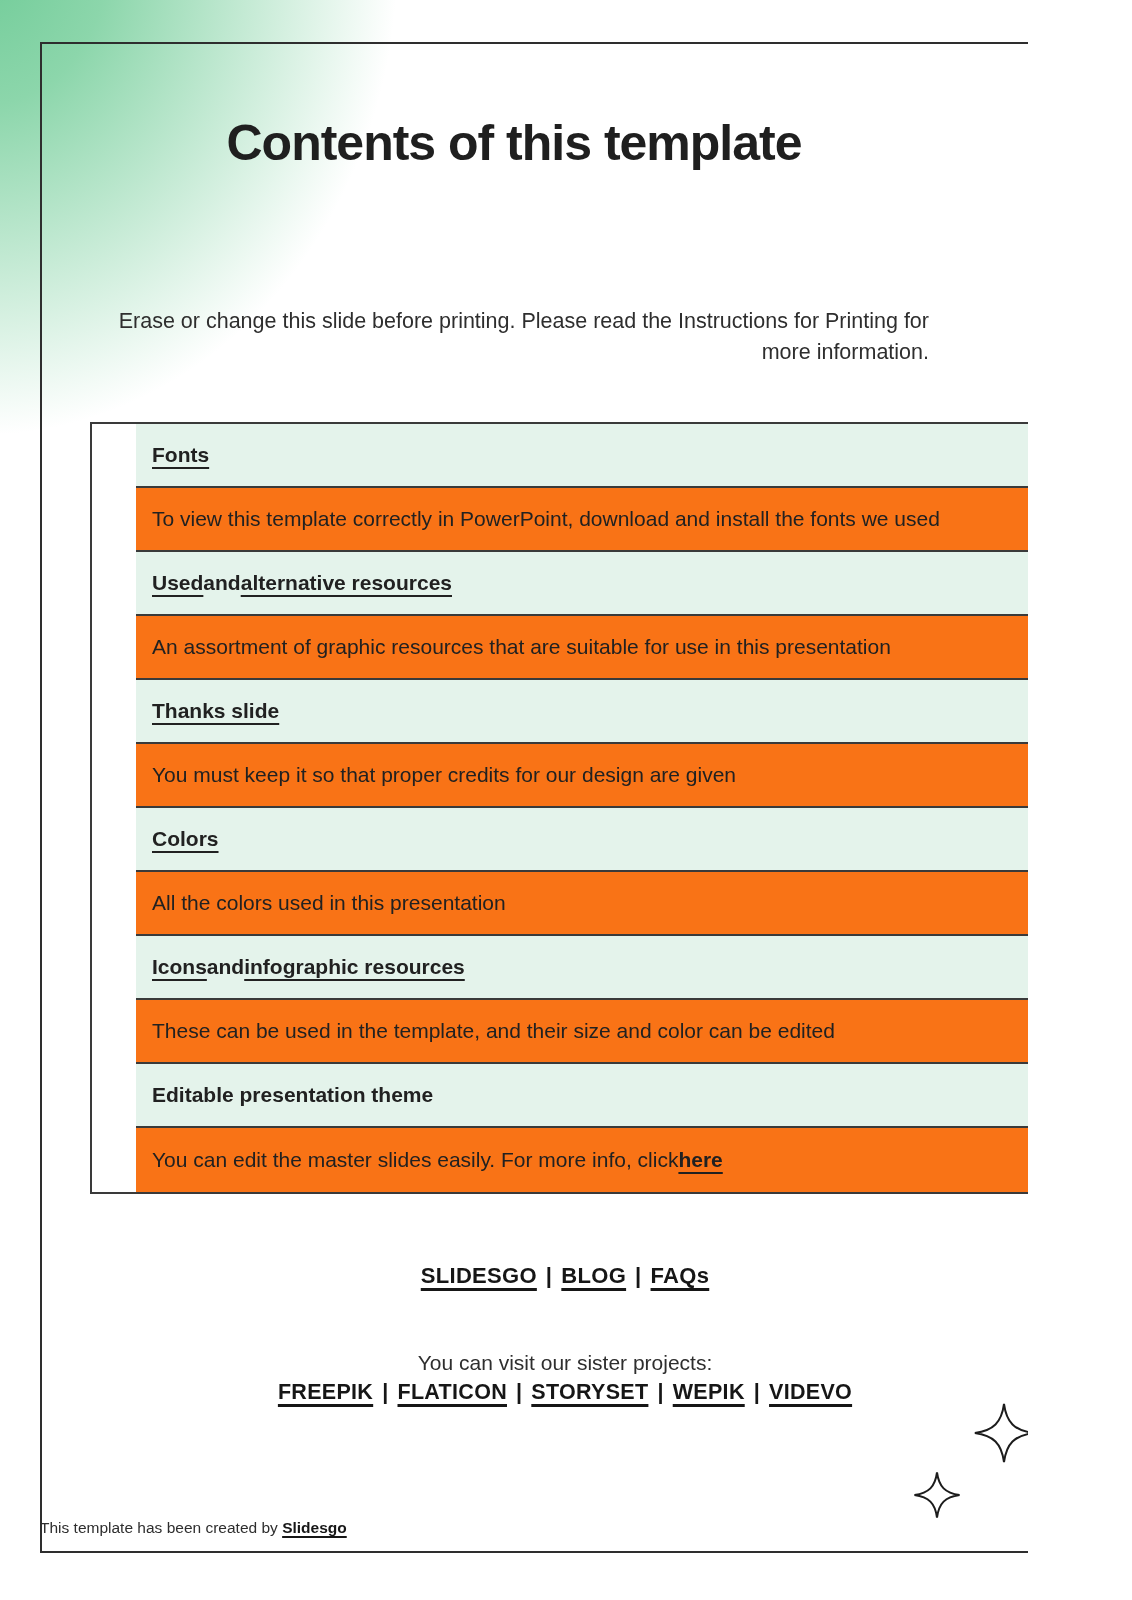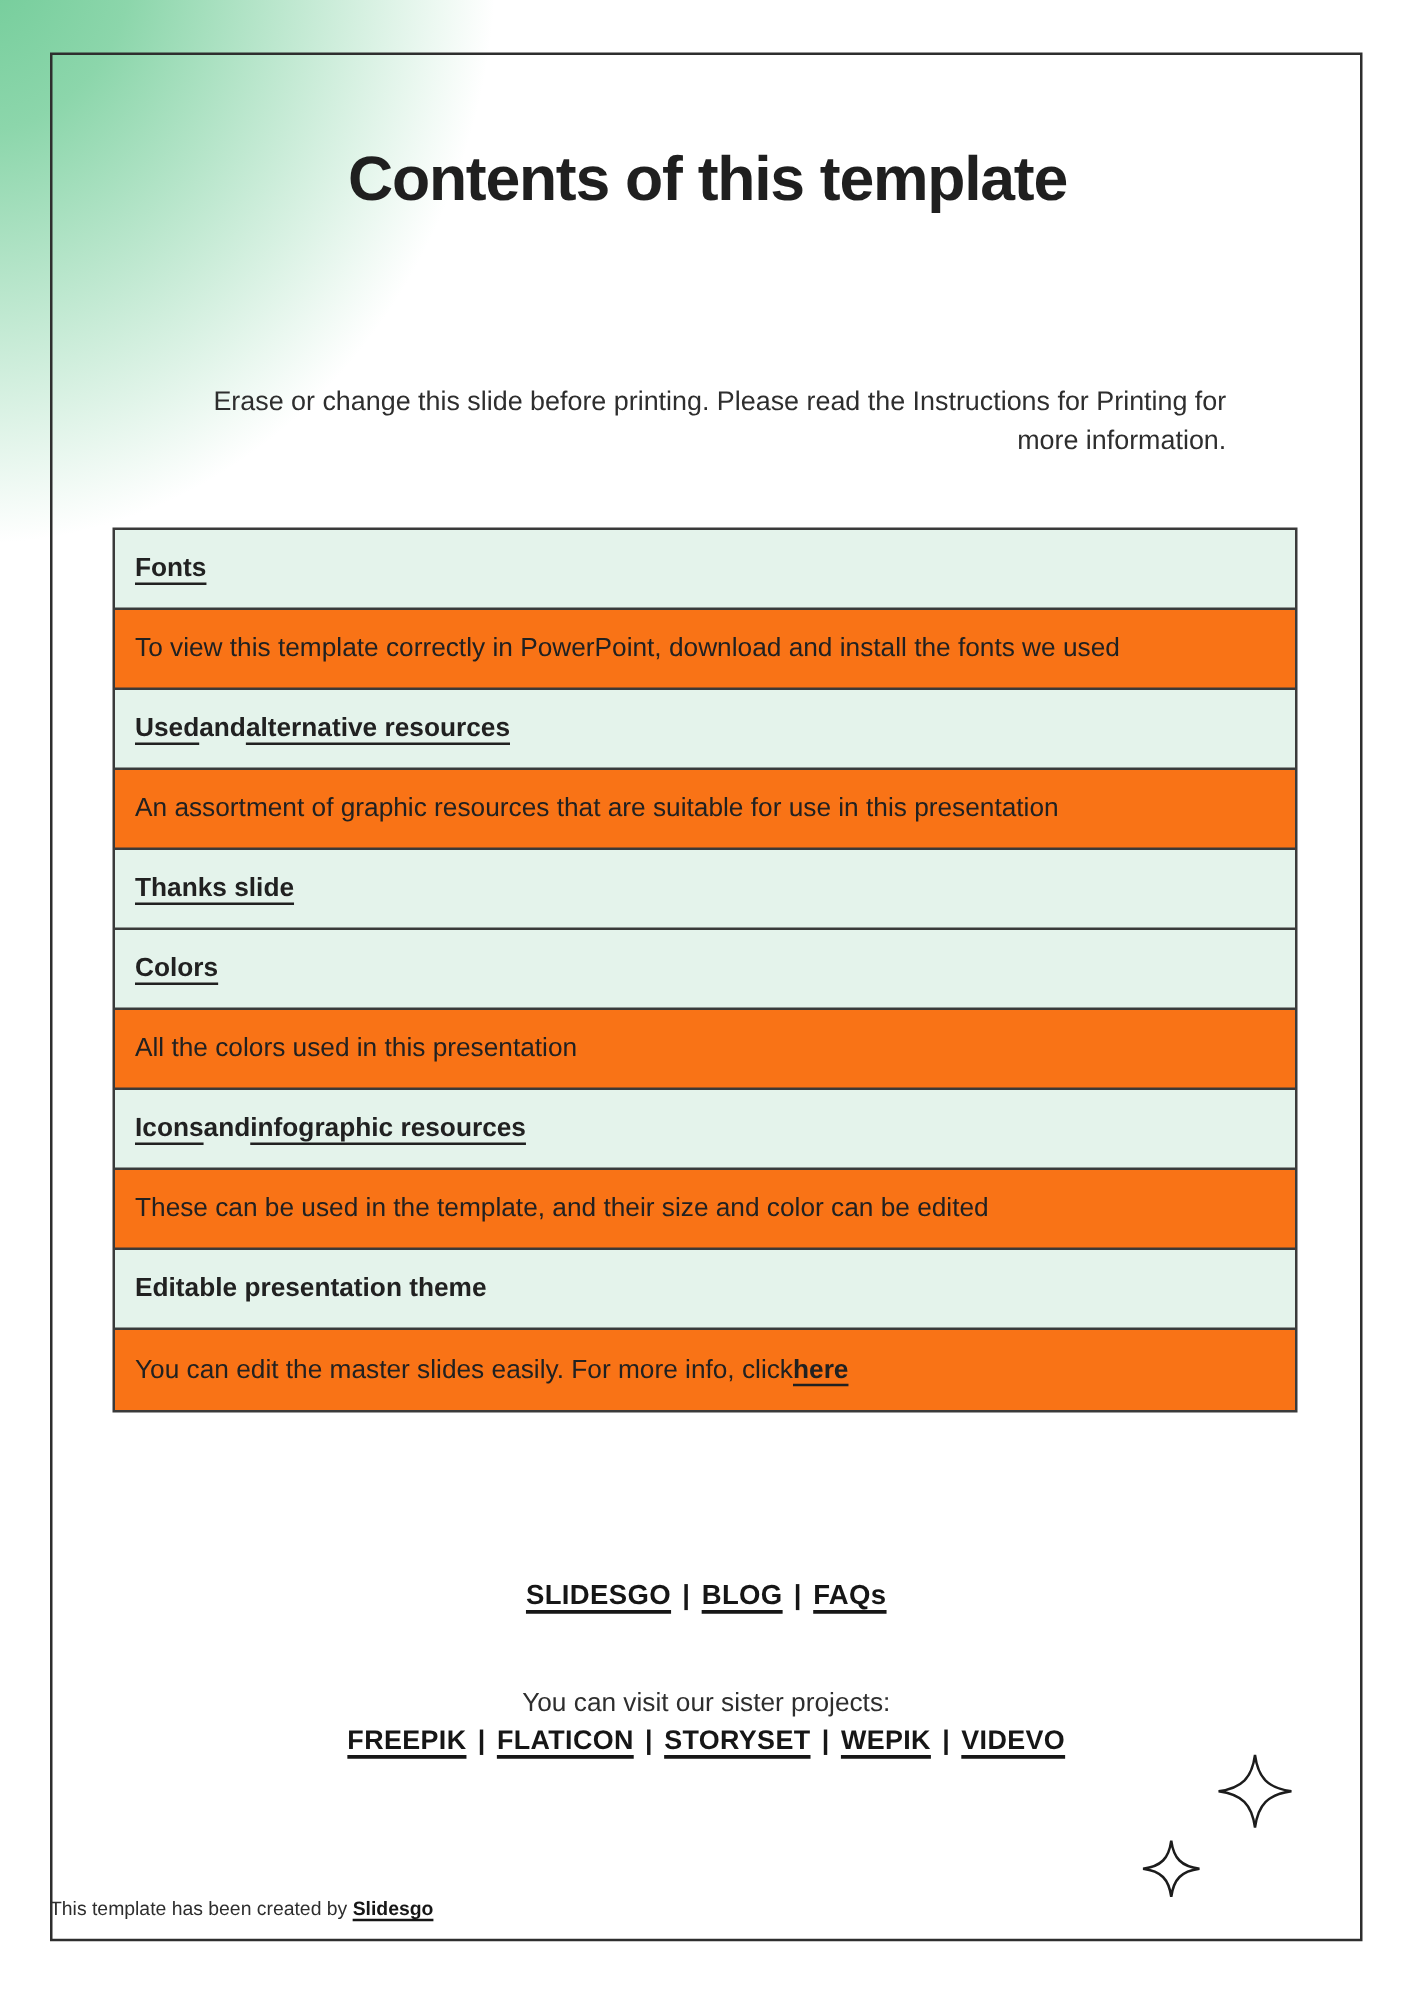--- a/index.html
+++ b/index.html
@@ -6,21 +6,21 @@
     --accent-green:#74cf9b;
     --header-row-bg:#e4f3eb;
     --border-dark:#3a3a3a;
     --text-dark:#212121;
   }
   *{margin:0;padding:0;box-sizing:border-box;}
   html,body{background:#fff;}
   body{font-family:"Liberation Sans",sans-serif;color:var(--text-dark);}
   .page{
     position:relative;
-    width:1132px;height:1600px;
+    width:1028px;height:1600px;
     overflow:hidden;
     background:
       radial-gradient(580px 660px at -20px -40px, #6fcb97 0%, #8cd6ab 22%, rgba(255,255,255,0) 72%),
       #ffffff;
   }
   .frame{
     position:absolute;left:40px;top:42px;width:1050px;height:1511px;
     border:2px solid #2e2e2e;
     pointer-events:none;
   }
@@ -32,20 +32,21 @@
   }
   .intro{
     position:absolute;top:306px;left:50%;transform:translateX(-50%);
     width:830px;text-align:right;
     font-size:21.5px;line-height:1.44;color:#2e2e2e;
   }
   .toc{
     position:absolute;left:90px;top:422px;width:948px;
     border:2px solid var(--border-dark);
     background:#fff;
+    padding-left:44px;
   }
   .toc-row{
     display:flex;align-items:center;
     min-height:64px;
     padding:10px 16px;
     font-size:21px;line-height:1.3;
     border-bottom:2px solid var(--border-dark);
     background:#f97316;
   }
   .toc-row:last-child{border-bottom:none;}
@@ -112,20 +113,23 @@
         <span class="link">Used</span>
         <span> and </span>
         <span class="link">alternative resources</span>
       </div>
       <div class="toc-row body">
         <span>An assortment of graphic resources that are suitable for use in this presentation</span>
       </div>
       <div class="toc-row header">
         <span class="link">Thanks slide</span>
       </div>
+      <div class="toc-row body">
+        <span>You must keep it so that proper credits for our design are given</span>
+      </div>
       <div class="toc-row header">
         <span class="link">Colors</span>
       </div>
       <div class="toc-row body">
         <span>All the colors used in this presentation</span>
       </div>
       <div class="toc-row header">
         <span class="link">Icons</span>
         <span> and </span>
         <span class="link">infographic resources</span>

